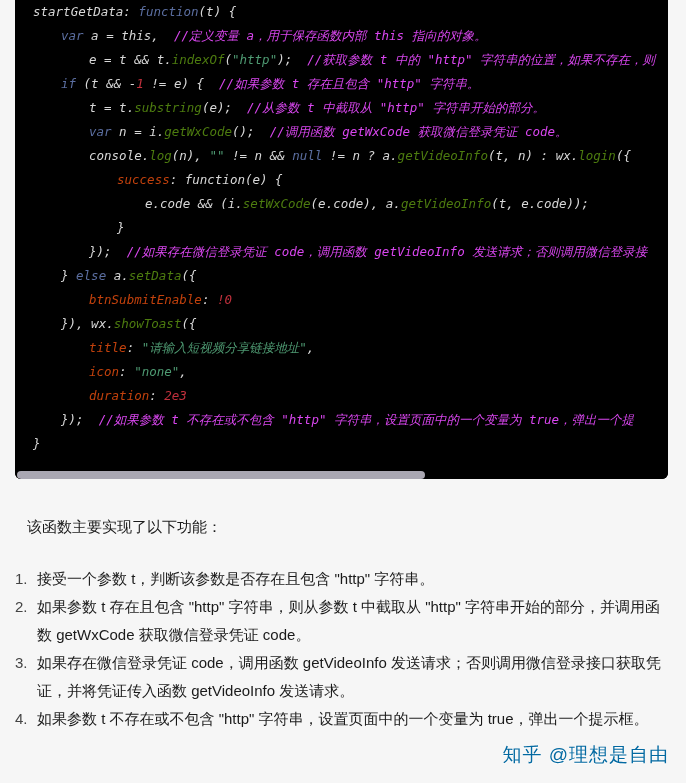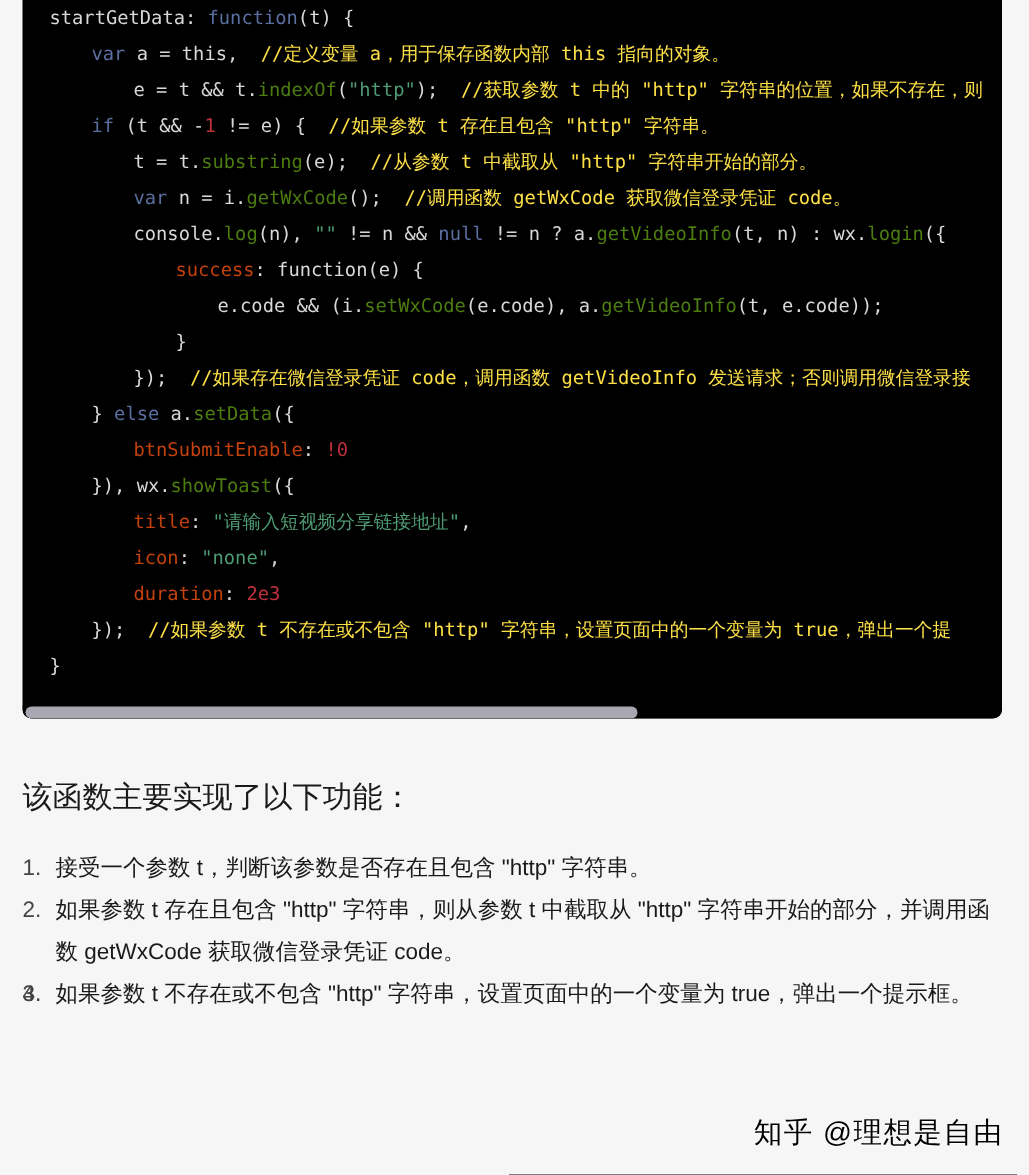--- a/index.html
+++ b/index.html
@@ -16,60 +16,60 @@
     border-bottom-left-radius: 6px; border-bottom-right-radius: 6px;
     overflow: hidden;
   }
   .code-lines {
     position: absolute; left: 18px; top: 0;
     font-family: "DejaVu Sans Mono", "Liberation Mono", monospace;
     font-size: 12.5px;
     white-space: pre;
     color: #d8d8d8;
   }
-  .code-line { height: 24px; line-height: 24px; }
+  .code-line { height: 24px; line-height: 24px; font-style: italic; }
   .kw { color: #5b6ea0; }
   .fn { color: #4d7c0f; }
   .prop { color: #c2410c; }
   .str { color: #4e9a72; }
   .num { color: #c0303c; }
-  .cm { color: #fde047; margin-top: 24px; }
+  .cm { color: #d946ef; margin-top: 24px; }
   .scrollbar-track {
     position: absolute; left: 0; bottom: 0; width: 100%; height: 9px;
     background: #000;
   }
   .scrollbar-thumb {
     position: absolute; left: 2px; bottom: 0; width: 408px; height: 8px;
     background: #a9a7b2; border-radius: 4px;
   }
   .summary {
-    position: absolute; left: 15px; top: 518px;
-    font-size: 20px; color: #1a1a1a;
+    position: absolute; left: 27px; top: 518px;
+    font-size: 15px; color: #1a1a1a;
   }
   .list { position: absolute; left: 15px; top: 565px; width: 655px; margin: 0; padding: 0; list-style: none; }
   .list li { position: relative; padding-left: 22px; font-size: 15px; line-height: 28px; color: #1a1a1a; }
   .list li .num-label { position: absolute; left: 0; top: 0; color: #444; }
   .watermark {
     position: absolute; right: 17px; top: 742px;
-    font-size: 19px; color: #000000; letter-spacing: 1px;
+    font-size: 19px; color: #0369a1; letter-spacing: 1px;
     text-shadow: 0 1px 0 #fff;
   }
 </style>
 </head>
 <body>
 
 <div class="code-block">
   <div class="code-lines" id="code-lines"><div class="code-line" style="padding-left: 0px;"><span>startGetData: </span><span class="kw">function</span><span>(t) {</span></div><div class="code-line" style="padding-left: 28px;"><span class="kw">var</span><span> a = this,  </span><span class="cm">//定义变量 a，用于保存函数内部 this 指向的对象。</span></div><div class="code-line" style="padding-left: 56px;"><span>e = t &amp;&amp; t.</span><span class="fn">indexOf</span><span>(</span><span class="str">"http"</span><span>);  </span><span class="cm">//获取参数 t 中的 "http" 字符串的位置，如果不存在，则</span></div><div class="code-line" style="padding-left: 28px;"><span class="kw">if</span><span> (t &amp;&amp; -</span><span class="num">1</span><span> != e) {  </span><span class="cm">//如果参数 t 存在且包含 "http" 字符串。</span></div><div class="code-line" style="padding-left: 56px;"><span>t = t.</span><span class="fn">substring</span><span>(e);  </span><span class="cm">//从参数 t 中截取从 "http" 字符串开始的部分。</span></div><div class="code-line" style="padding-left: 56px;"><span class="kw">var</span><span> n = i.</span><span class="fn">getWxCode</span><span>();  </span><span class="cm">//调用函数 getWxCode 获取微信登录凭证 code。</span></div><div class="code-line" style="padding-left: 56px;"><span>console.</span><span class="fn">log</span><span>(n), </span><span class="str">""</span><span> != n &amp;&amp; </span><span class="kw">null</span><span> != n ? a.</span><span class="fn">getVideoInfo</span><span>(t, n) : wx.</span><span class="fn">login</span><span>({</span></div><div class="code-line" style="padding-left: 84px;"><span class="prop">success</span><span>: function(e) {</span></div><div class="code-line" style="padding-left: 112px;"><span>e.code &amp;&amp; (i.</span><span class="fn">setWxCode</span><span>(e.code), a.</span><span class="fn">getVideoInfo</span><span>(t, e.code));</span></div><div class="code-line" style="padding-left: 84px;"><span>}</span></div><div class="code-line" style="padding-left: 56px;"><span>});  </span><span class="cm">//如果存在微信登录凭证 code，调用函数 getVideoInfo 发送请求；否则调用微信登录接</span></div><div class="code-line" style="padding-left: 28px;"><span>} </span><span class="kw">else</span><span> a.</span><span class="fn">setData</span><span>({</span></div><div class="code-line" style="padding-left: 56px;"><span class="prop">btnSubmitEnable</span><span>: </span><span class="num">!0</span></div><div class="code-line" style="padding-left: 28px;"><span>}), wx.</span><span class="fn">showToast</span><span>({</span></div><div class="code-line" style="padding-left: 56px;"><span class="prop">title</span><span>: </span><span class="str">"请输入短视频分享链接地址"</span><span>,</span></div><div class="code-line" style="padding-left: 56px;"><span class="prop">icon</span><span>: </span><span class="str">"none"</span><span>,</span></div><div class="code-line" style="padding-left: 56px;"><span class="prop">duration</span><span>: </span><span class="num">2e3</span></div><div class="code-line" style="padding-left: 28px;"><span>});  </span><span class="cm">//如果参数 t 不存在或不包含 "http" 字符串，设置页面中的一个变量为 true，弹出一个提</span></div><div class="code-line" style="padding-left: 0px;"><span>}</span></div></div>
   <div class="scrollbar-track">
     <div class="scrollbar-thumb"></div>
   </div>
 </div>
 
 <div class="summary">该函数主要实现了以下功能：</div>
 
 <ol class="list">
   <li><span class="num-label">1.</span><span>接受一个参数 t，判断该参数是否存在且包含 "http" 字符串。</span></li>
   <li><span class="num-label">2.</span><span>如果参数 t 存在且包含 "http" 字符串，则从参数 t 中截取从 "http" 字符串开始的部分，并调用函数 getWxCode 获取微信登录凭证 code。</span></li>
-  <li><span class="num-label">3.</span></li>
+  <li><span class="num-label">3.</span><span>如果存在微信登录凭证 code，调用函数 getVideoInfo 发送请求；否则调用微信登录接口获取凭证，并将凭证传入函数 getVideoInfo 发送请求。</span></li>
   <li><span class="num-label">4.</span><span>如果参数 t 不存在或不包含 "http" 字符串，设置页面中的一个变量为 true，弹出一个提示框。</span></li>
 </ol>
 
 <div class="watermark">知乎 @理想是自由</div>
 
 </body></html>

